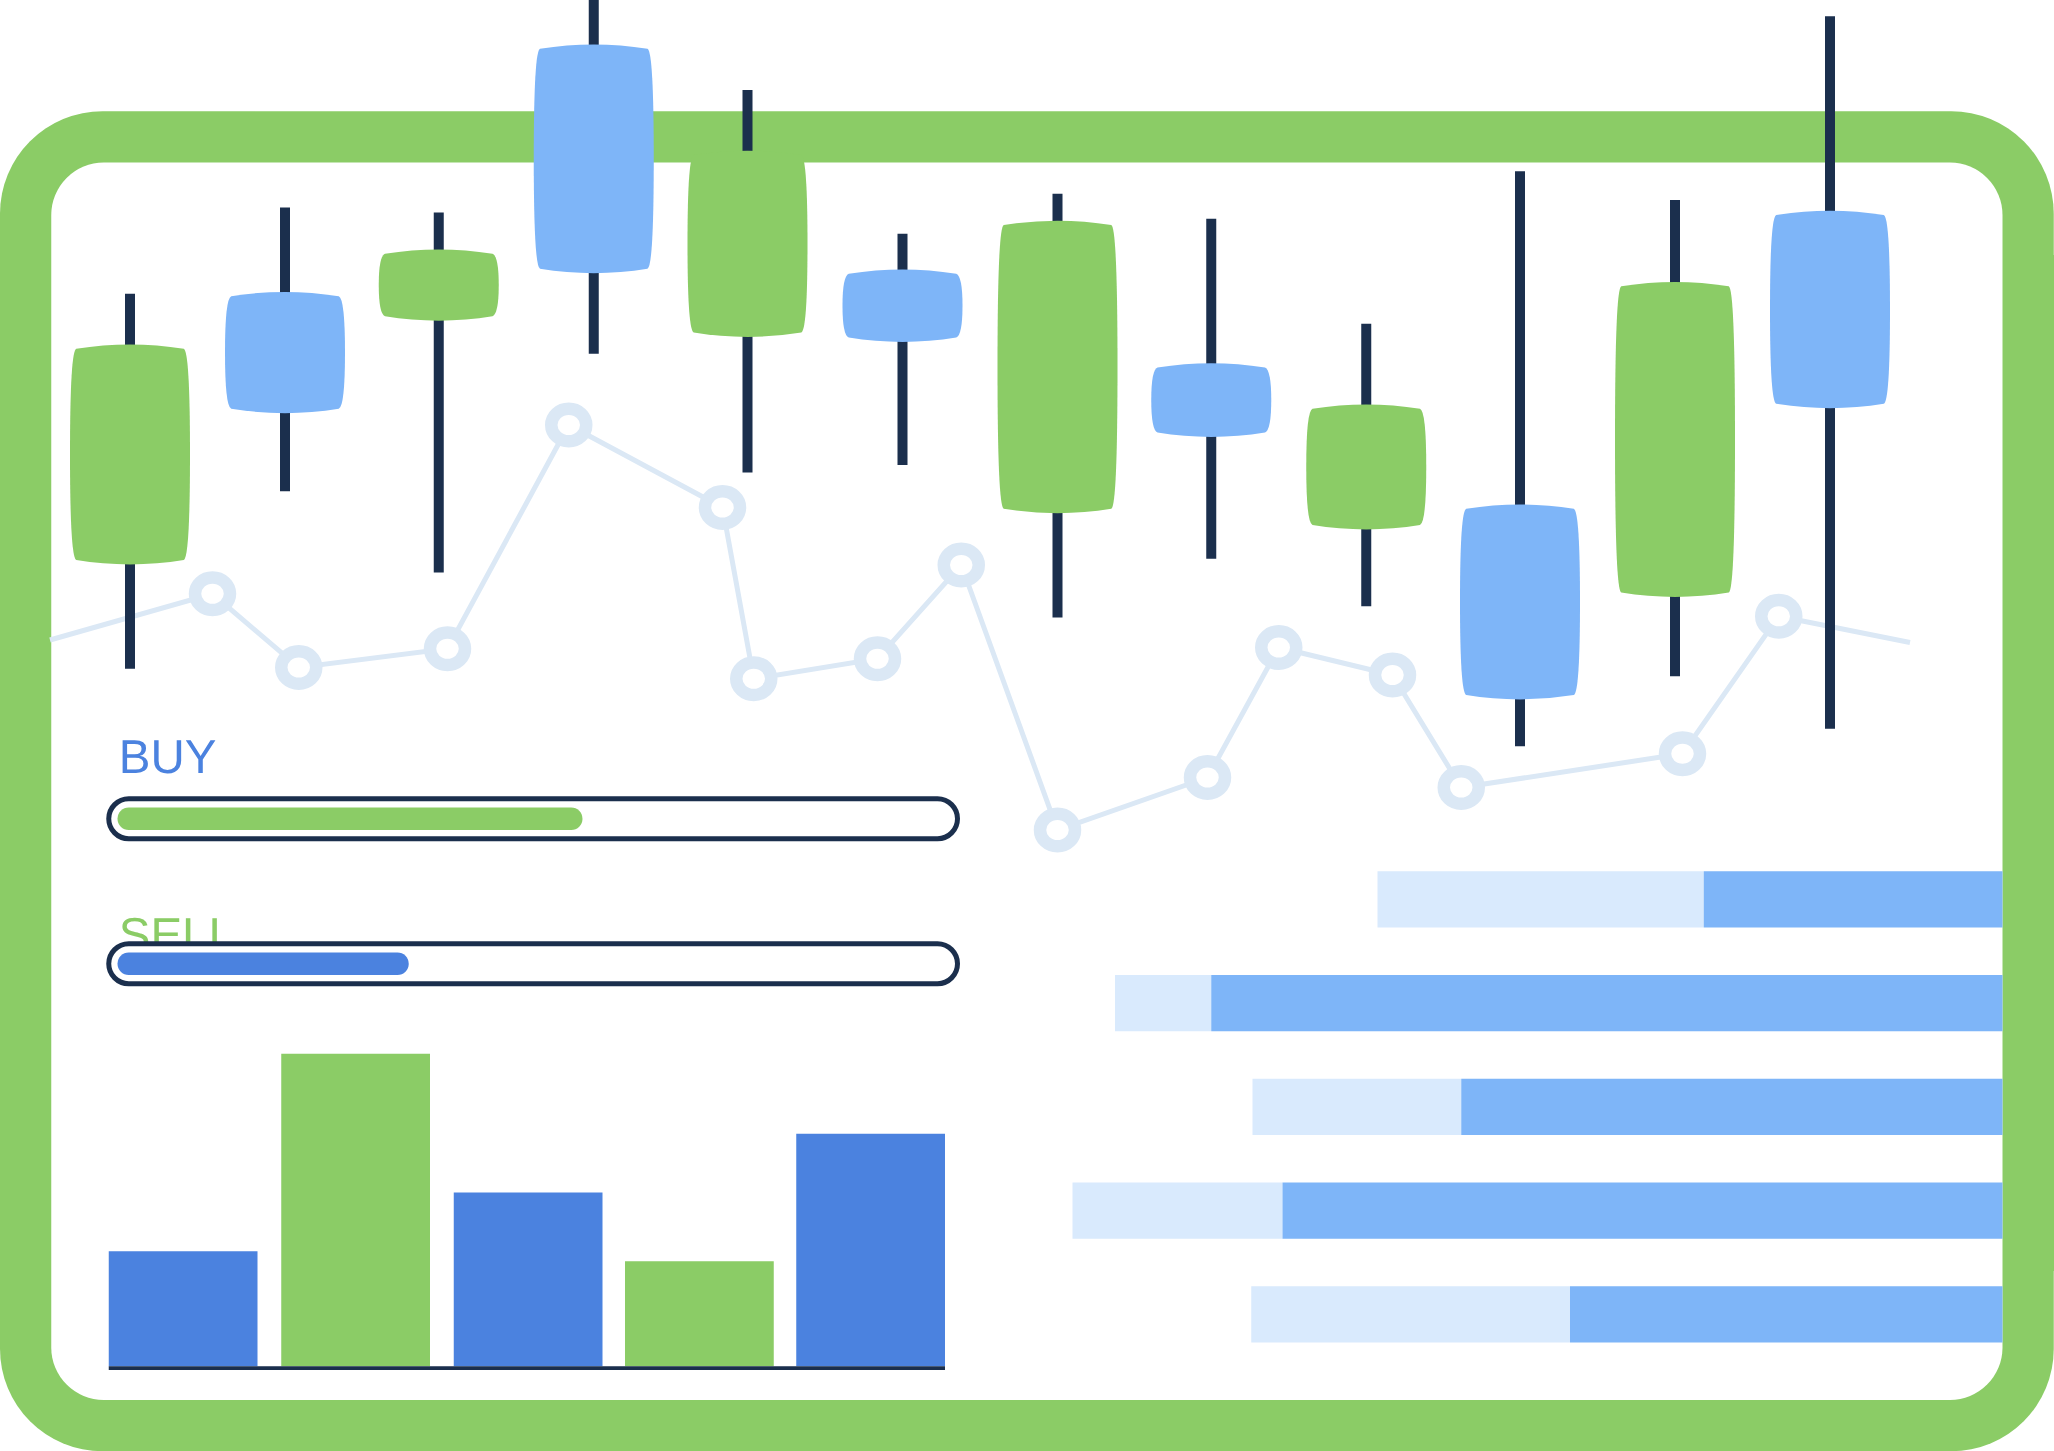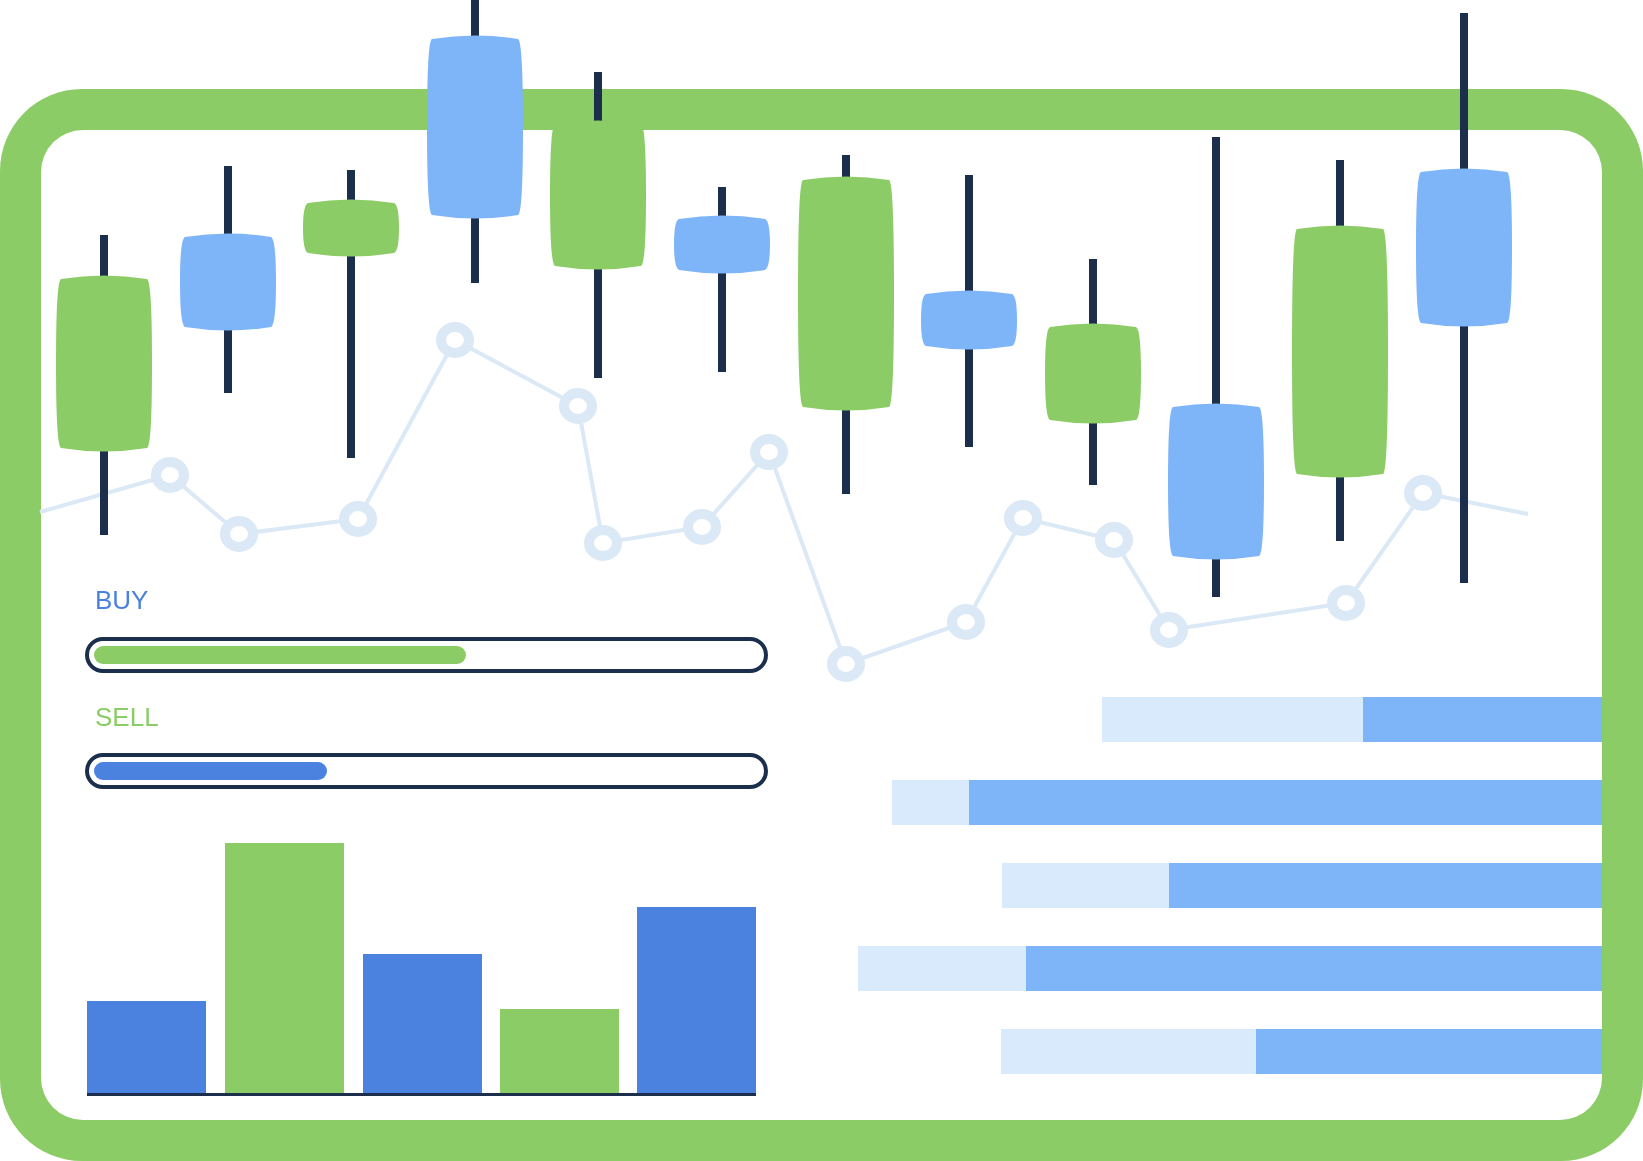--- a/index.html
+++ b/index.html
@@ -1,21 +1,21 @@
 <!DOCTYPE html>
 <html><head>
 <meta charset="utf-8">
 <style>
   html,body{margin:0;padding:0;background:#ffffff;}
   body{width:1643px;height:1161px;position:relative;overflow:hidden;font-family:"Liberation Sans",sans-serif;}
   #frame{position:absolute;left:0;top:89px;width:1643px;height:1072px;box-sizing:border-box;}
   #frame-outer{position:absolute;left:0;top:0;width:1643px;height:1072px;border-radius:82px;background:#8bcc66;}
   #frame-inner{position:absolute;left:41px;top:41px;width:1561px;height:990px;border-radius:42px;background:#ffffff;}
   #svg-layer{position:absolute;left:0;top:0;}
-  .label{position:absolute;font-size:26px;letter-spacing:0px;}
+  .label{position:absolute;font-size:38px;letter-spacing:0px;}
   .progress{position:absolute;box-sizing:border-box;border:4px solid #1b2f4d;border-radius:20px;background:#fff;}
   .progress-fill{position:absolute;left:5px;top:5px;border-radius:12px;}
 </style>
 </head>
 <body>
 
 <div id="frame">
   <div id="frame-outer"></div>
   <div id="frame-inner"></div>
 </div>
@@ -109,16 +109,16 @@
         <path d="M 1421 172 Q 1464 165 1507 172 Q 1512 174 1512 247.5 Q 1512 321 1507 323 Q 1464 330 1421 323 Q 1416 321 1416 247.5 Q 1416 174 1421 172 Z" fill="#7eb5f8"></path>
       </g>
     </g>
 </svg>
 
 <div class="label" style="left:95px;top:585px;color:#4b82df;">BUY</div>
 <div class="progress" style="left:85px;top:637px;width:683px;height:36px;">
   <div class="progress-fill" id="buy-fill" style="height: 18px; background: rgb(139, 204, 102); width: 372.4px;"></div>
 </div>
 
-<div class="label" style="left:95px;top:702px;color:#8bcc66;">SELL</div>
+<div class="label" style="left:95px;top:728px;color:#8bcc66;">SELL</div>
 <div class="progress" style="left:85px;top:753px;width:683px;height:36px;">
   <div class="progress-fill" id="sell-fill" style="height: 18px; background: rgb(75, 130, 223); width: 232.75px;"></div>
 </div>
 
 </body></html>

